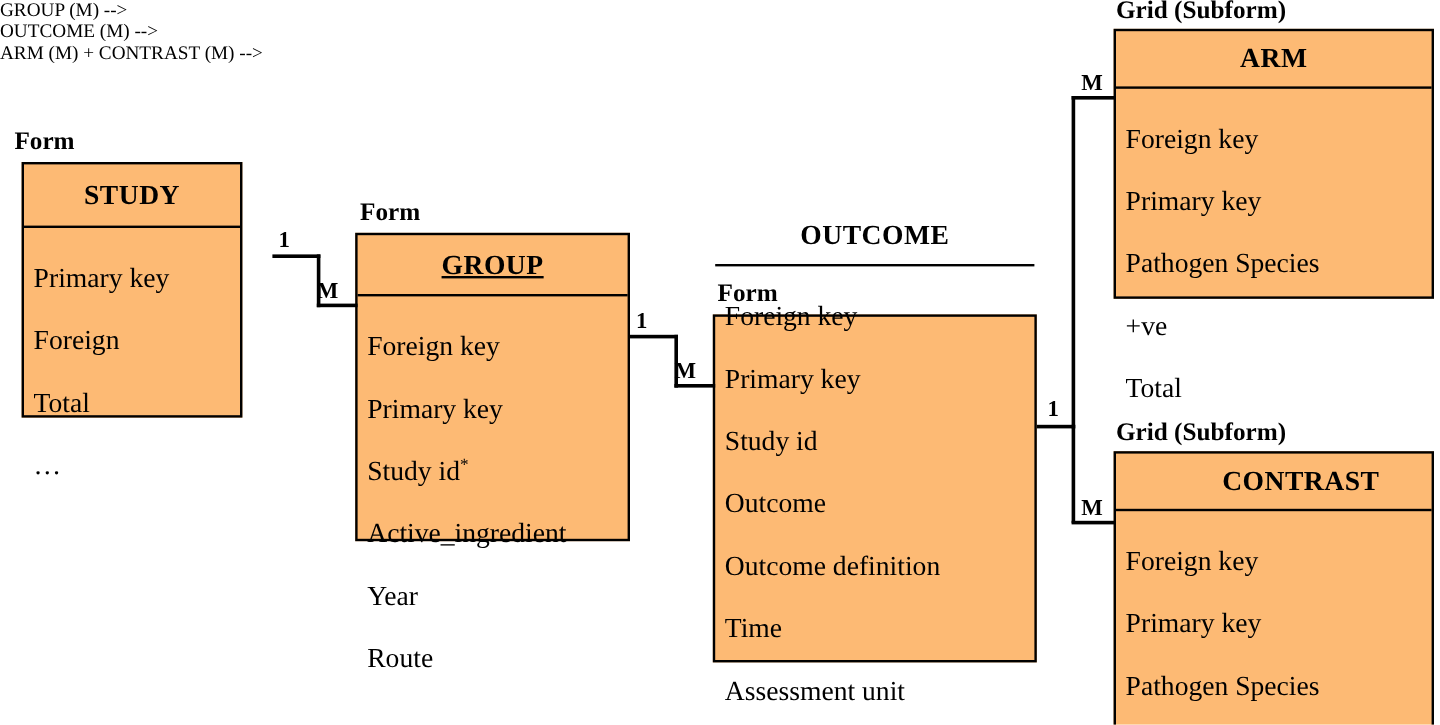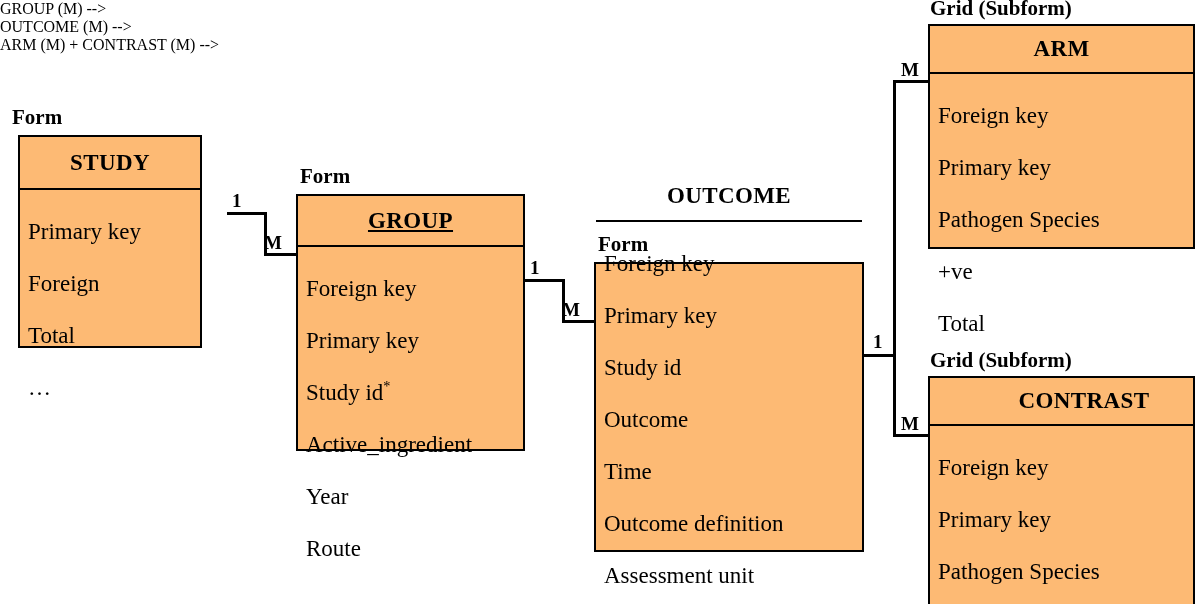--- a/index.html
+++ b/index.html
@@ -113,22 +113,22 @@
 
   
   <div class="caption" style="left:598px; top:232px;">Form</div>
   <div class="entity" style="left:594px; top:262px; width:270px; height:290px;justify-content:center;">
     <div class="entity-header" style="height:50px;">OUTCOME</div>
     <div class="entity-fields">
       <div class="field">Foreign key</div>
       <div class="field">Primary key</div>
       <div class="field">Study id</div>
       <div class="field">Outcome</div>
+      <div class="field">Outcome definition</div>
       <div class="field">Time</div>
-      <div class="field">Outcome definition</div>
       <div class="field">Assessment unit</div>
       <div class="field ellipsis">…</div>
     </div>
   </div>
 
   
   <div class="caption" style="left:930px; top:-4px;">Grid (Subform)</div>
   <div class="entity" style="left:928px; top:24px; width:267px; height:225px;">
     <div class="entity-header" style="height:48px;">ARM</div>
     <div class="entity-fields">

